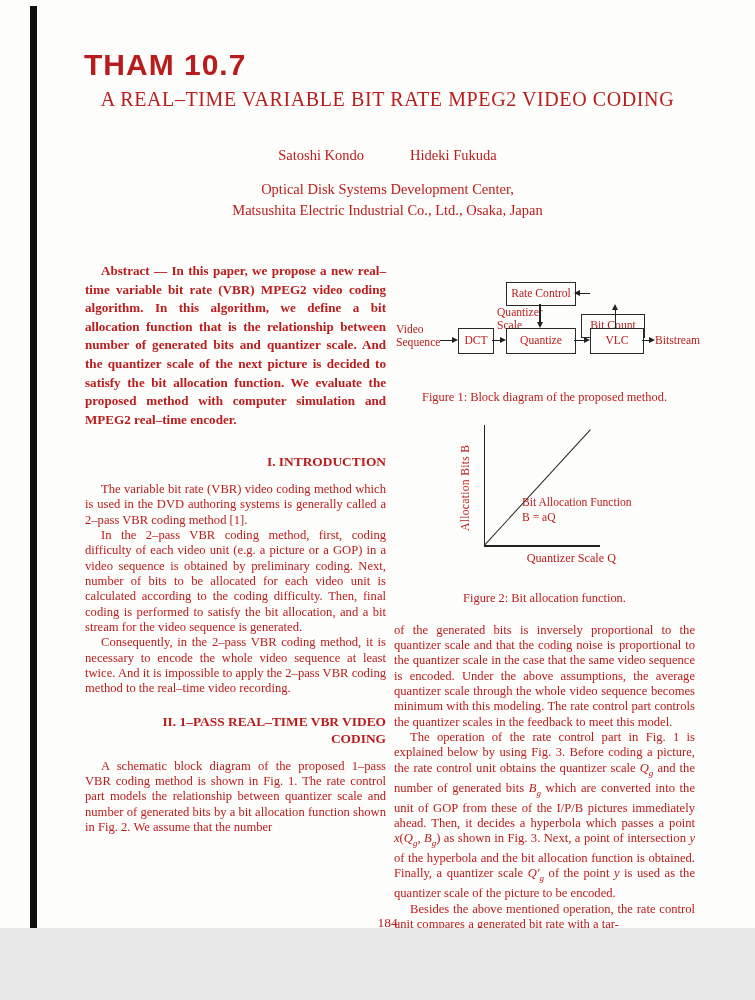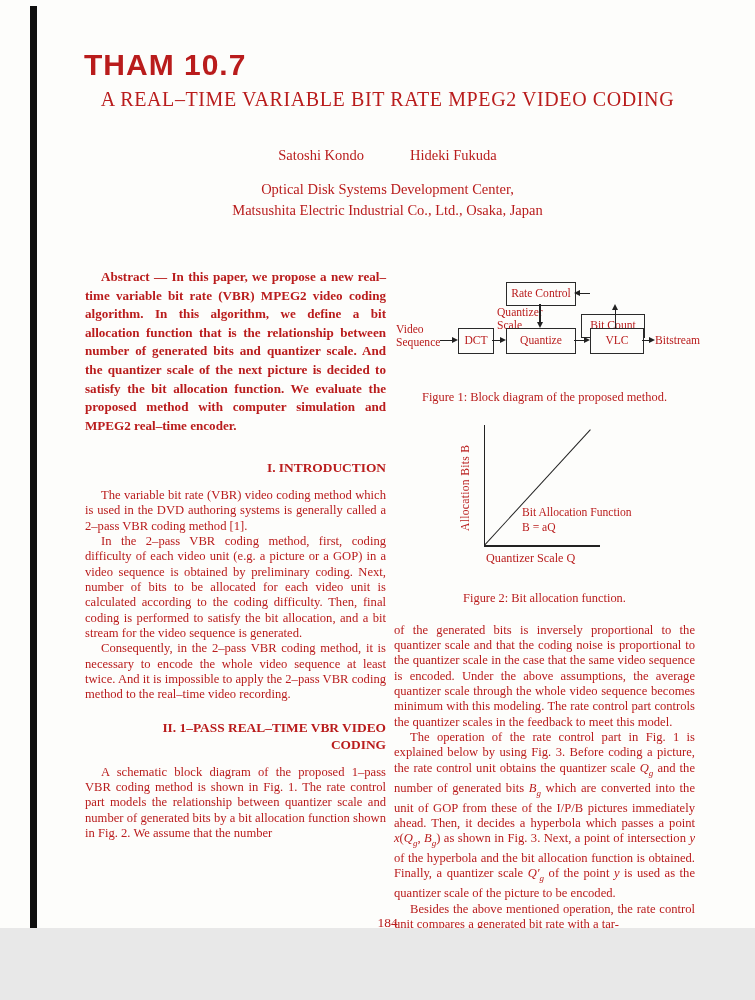--- a/index.html
+++ b/index.html
@@ -27,21 +27,21 @@
   }
   .affiliation {
     position:absolute; left:85px; top:179px; width:605px;
     text-align:center; font-size:14.5px; line-height:21px;
   }
 
   .col {
     position:absolute; top:262px; width:301px;
     font-size:12.6px; line-height:15.35px; text-align:justify;
   }
-  .col-left  { left:85px;margin-top:6px; }
+  .col-left  { left:85px; }
   .col-right { left:394px; }
   .col p { margin:0; text-indent:16px; }
   .col p.noindent { text-indent:0; }
 
   .abstract { font-weight:bold; font-size:13.1px; line-height:18.6px; margin:0; text-indent:16px; }
 
   .sec-heading {
     text-align:right; font-weight:bold; font-size:13.4px; line-height:17.5px;
     margin:24px 0 11px; text-indent:0;
   }
@@ -72,22 +72,22 @@
   .axis-x { position:absolute; left:90px; top:126px; width:116px; height:1.2px; background:#222; }
   .diag   {
     position:absolute; left:90px; top:126px; width:157px; height:1.2px; background:#222;
     transform:rotate(-47.5deg); transform-origin:0 0;
   }
   .ylab {
     position:absolute; left:64px; top:12px; height:114px;
     writing-mode:vertical-rl; transform:rotate(180deg);
     font-size:11.6px; text-align:center; letter-spacing:.3px;
   }
-  .xlab { position:absolute; left:92px; top:132px; width:130px; text-align:left; font-size:12.2px; }
-  .fn-label { position:absolute; font-size:11.6px; line-height:15px;margin-top:10px; }
+  .xlab { position:absolute; left:92px; top:132px; width:130px; text-align:right; font-size:12.2px; }
+  .fn-label { position:absolute; font-size:11.6px; line-height:15px; }
 
   .pageno { position:absolute; left:85px; top:915px; width:605px; text-align:center; font-size:13.5px; }
   .copyright {
     position:absolute; left:95px; top:944px;
     font-family:"Liberation Sans", sans-serif; font-weight:bold; font-size:10.5px; letter-spacing:.2px;
   }
   i sub, .col sub { font-size:9px; }
 </style>
 </head>
 <body>

